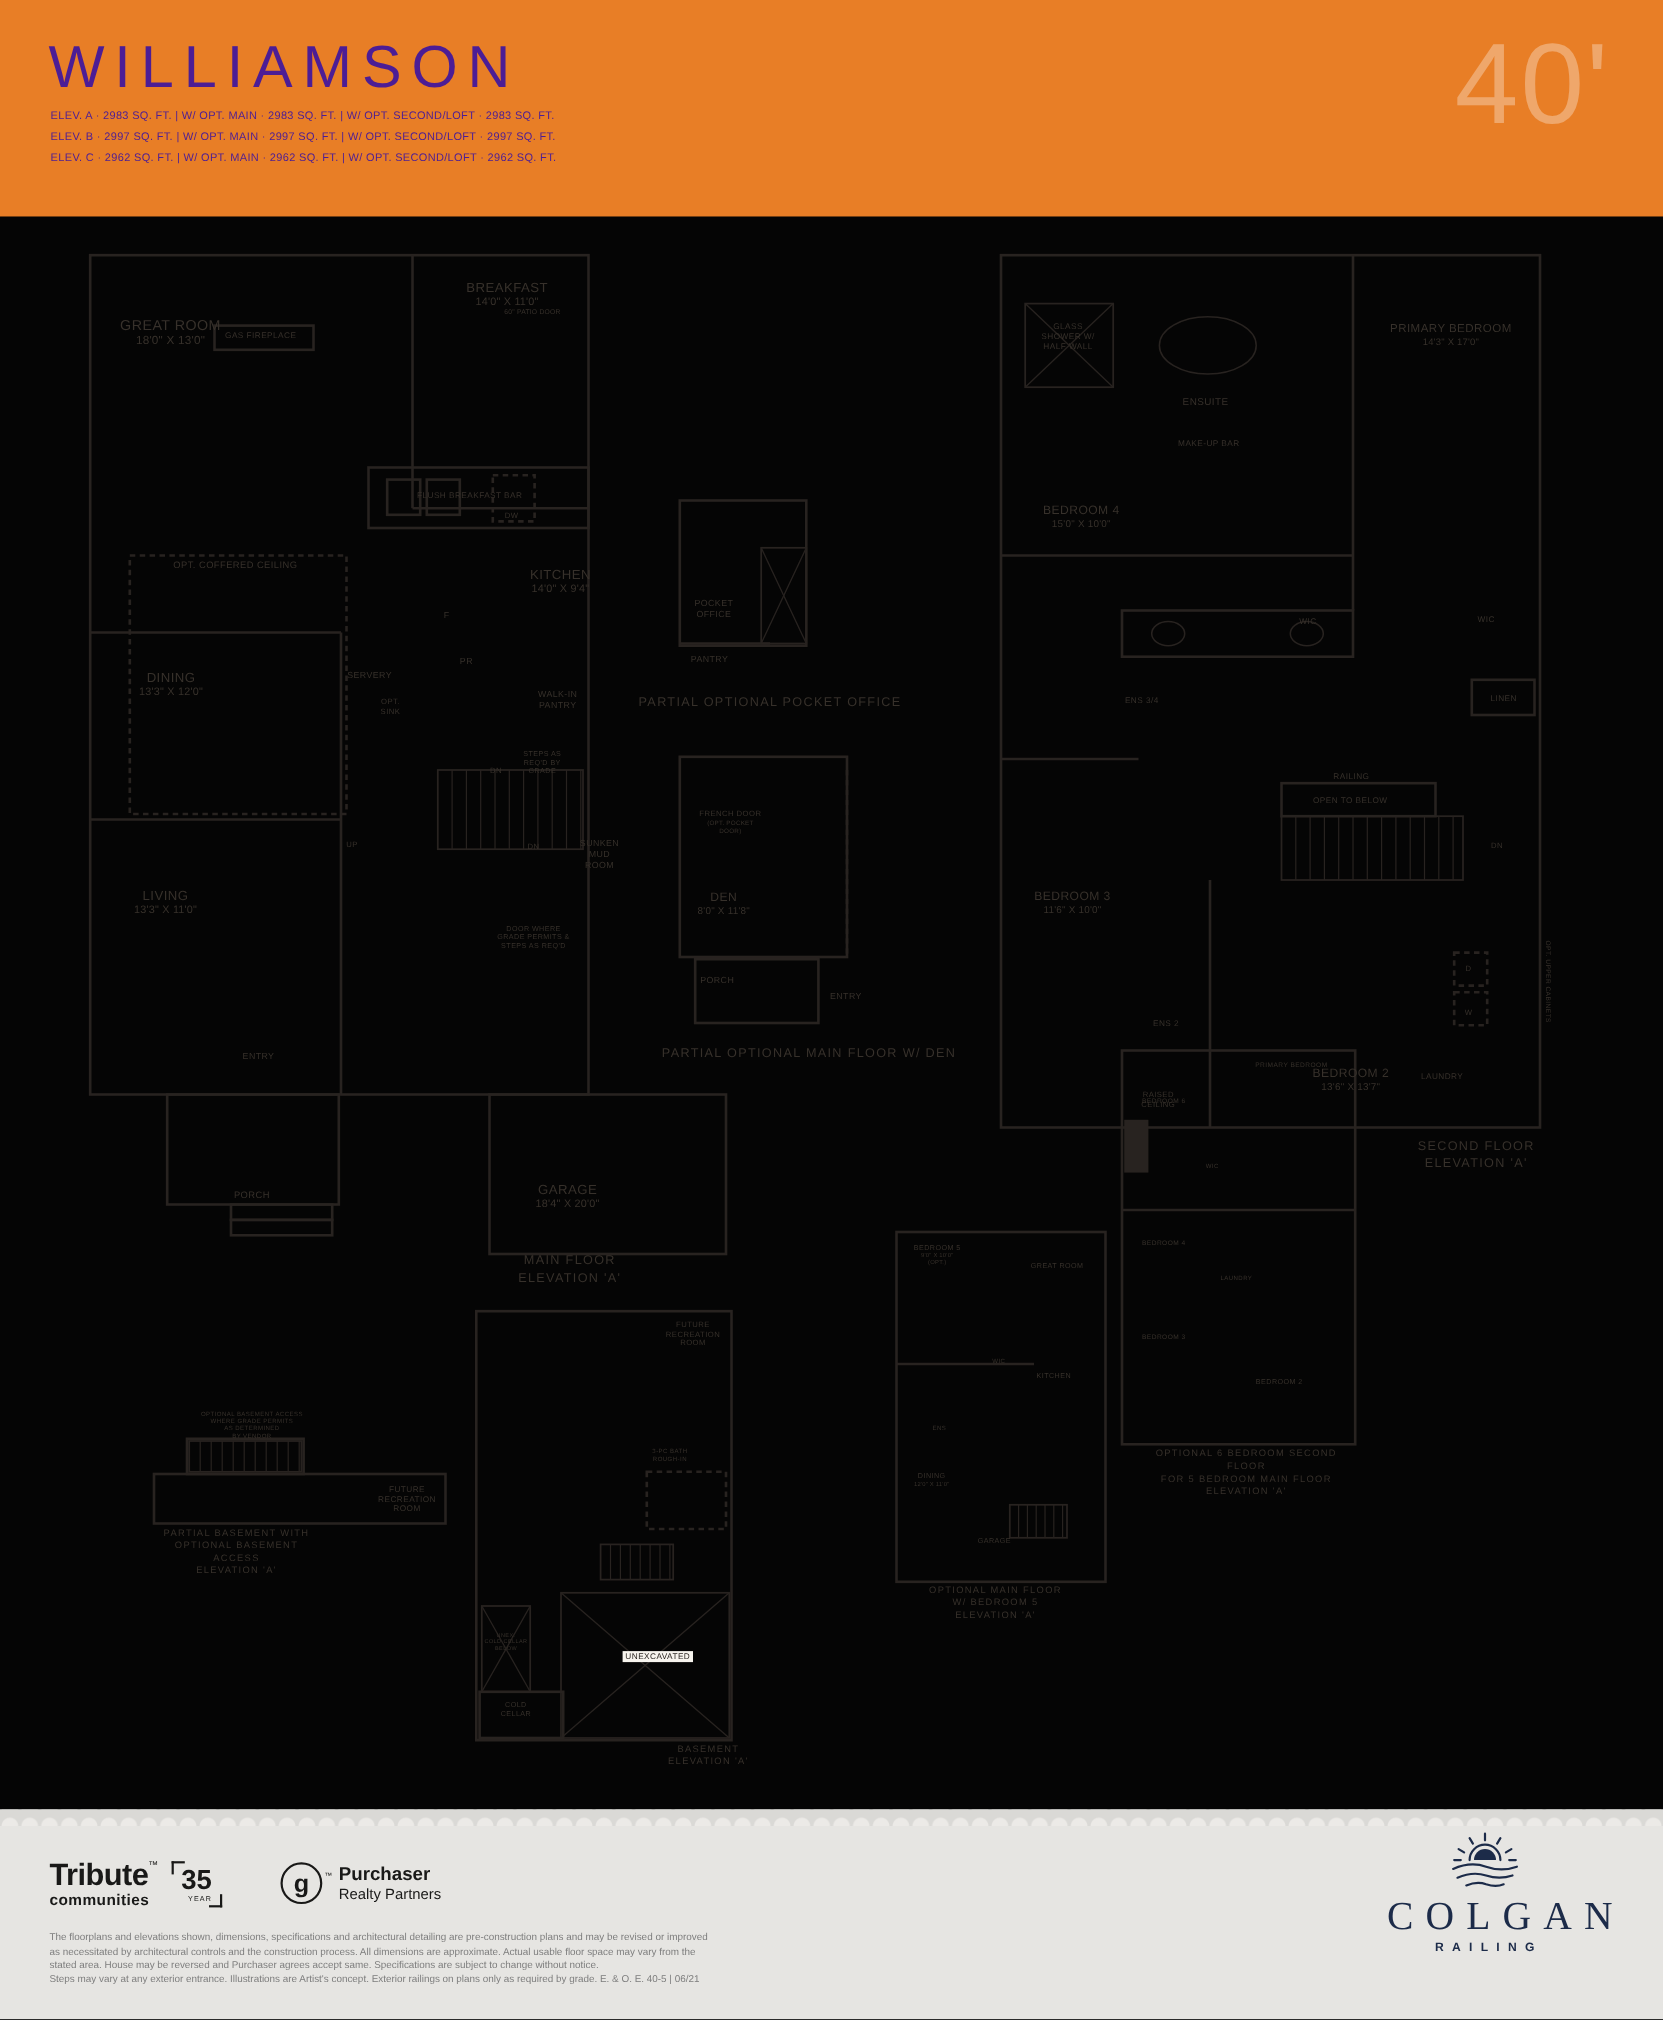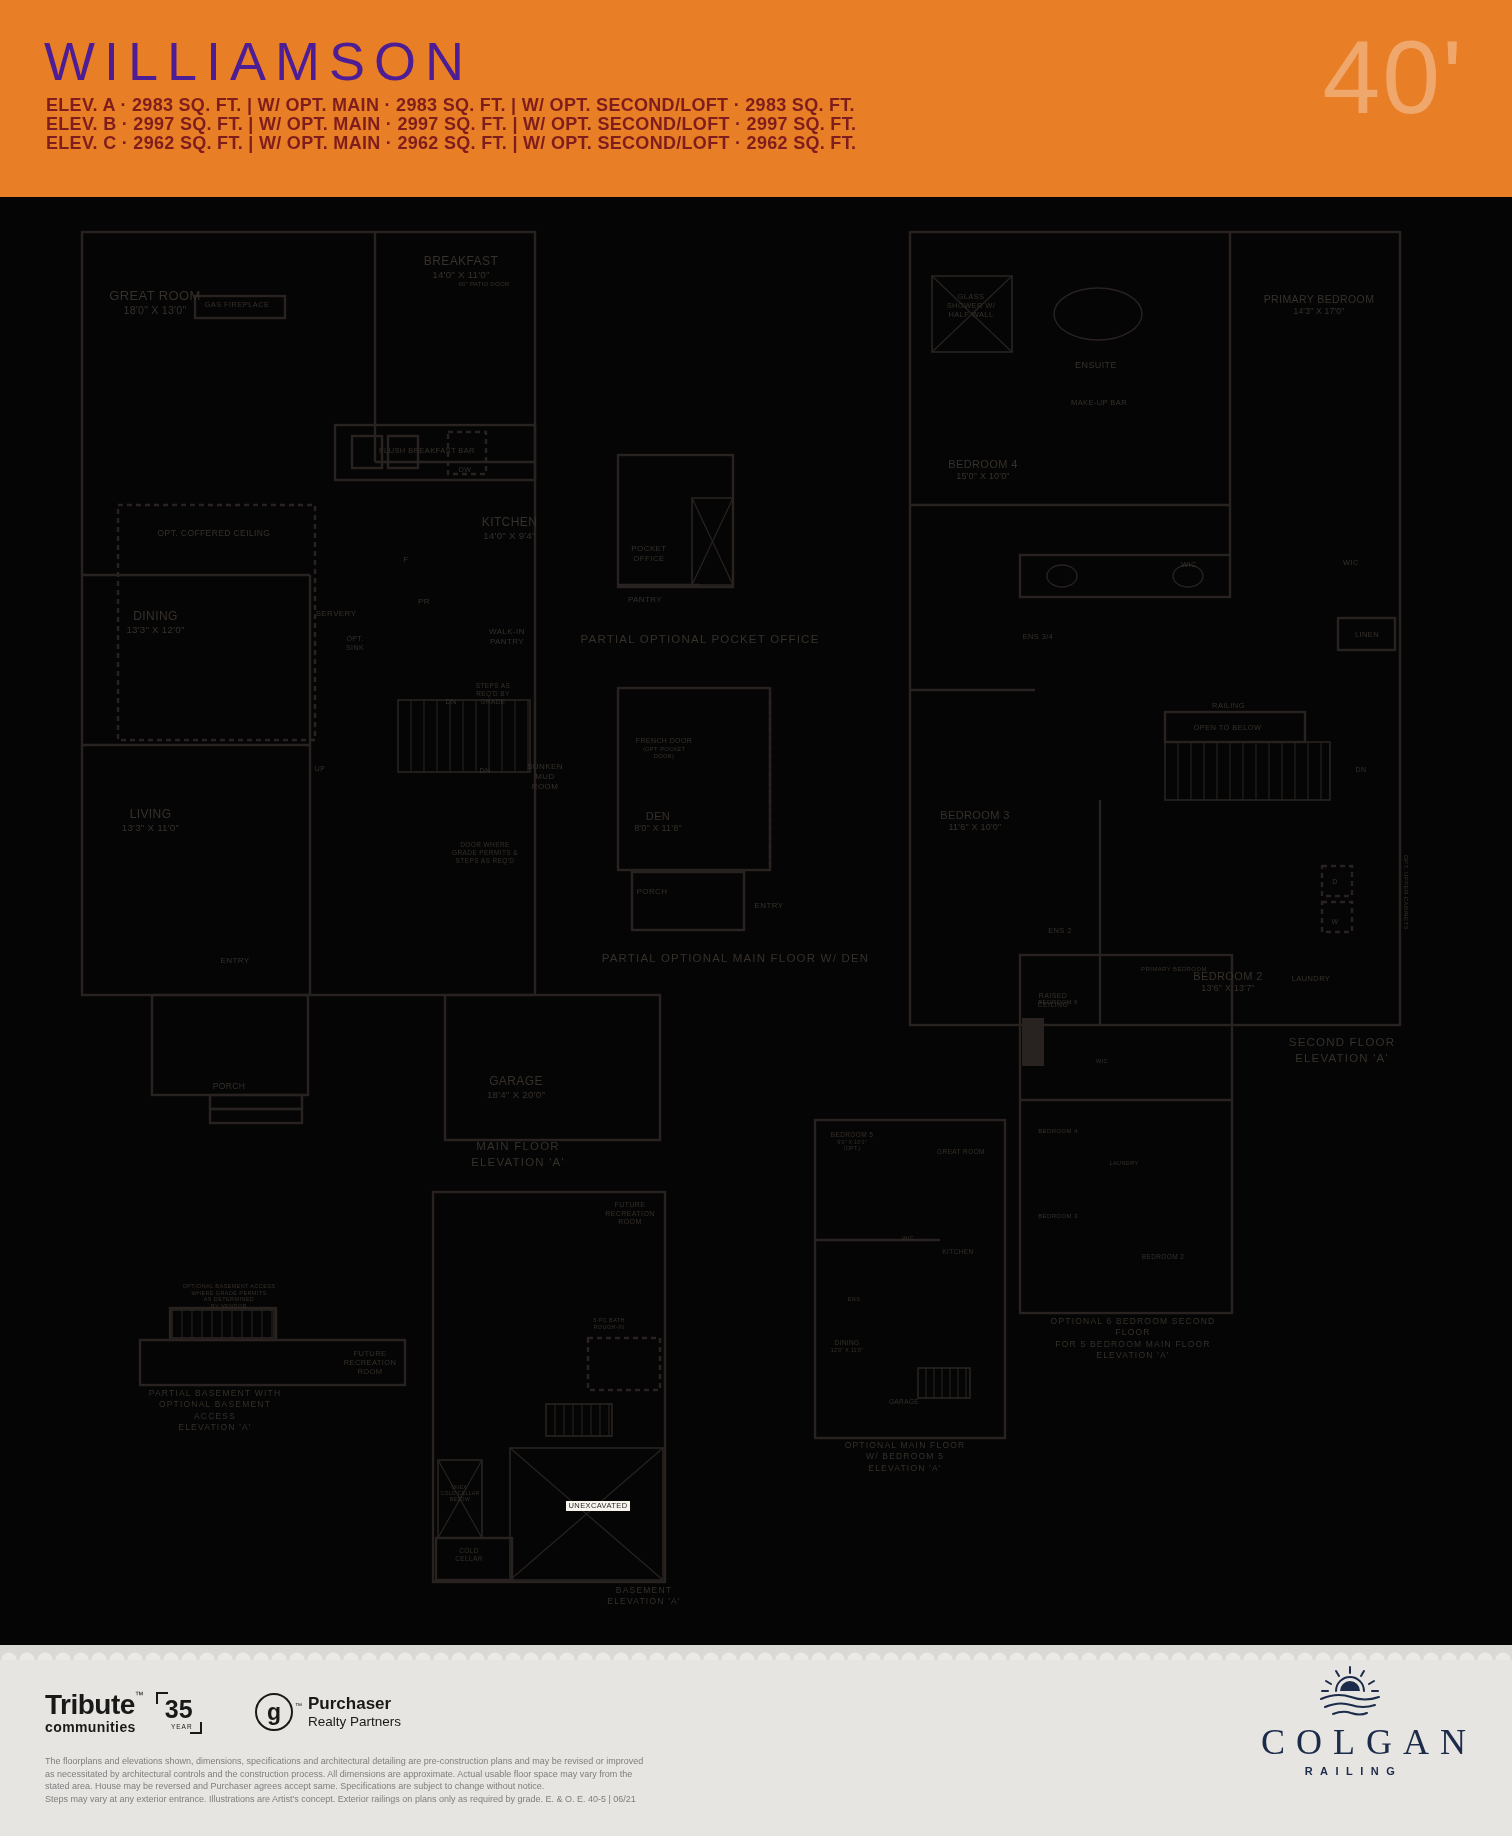--- a/index.html
+++ b/index.html
@@ -7,22 +7,22 @@
     --ink-line:#282320; --ink-text:#37312B; --hl:#F7F4EE;
     --footer:#E6E5E2; --disc:#7E7E7E; --logo:#191918; --navy:#1C2B49;
   }
   html,body{margin:0;padding:0;background:#111;}
   .sheet{position:relative;width:1512px;height:1836px;background:var(--bg);overflow:hidden;
          font-family:"Liberation Sans",sans-serif;}
   
   .hdr{position:absolute;left:0;top:0;width:1512px;height:197px;background:var(--orange);}
   .hdr-title{position:absolute;left:44px;top:30px;color:#4c1d95;font-size:54px;font-weight:100;
              letter-spacing:9px;font-family:"Liberation Sans",sans-serif;}
-  .hdr-specs{position:absolute;left:46px;top:96px;color:#7f1d1d;font-weight:700;
-             font-size:18px;line-height:19px;letter-spacing:.3px;}
+  .hdr-specs{position:absolute;left:46px;top:96px;color:#4c1d95;font-weight:400;
+             font-size:10px;line-height:19px;letter-spacing:.3px;}
   .hdr-lot{position:absolute;right:48px;top:18px;color:var(--lot);font-size:104px;font-weight:100;
            letter-spacing:2px;}
   
   .plan-area{position:absolute;left:0;top:197px;width:1512px;height:1448px;background:var(--bg);}
   .lines{position:absolute;left:0;top:-197px;width:1512px;height:1836px;}
   .plan-label,.plan-caption{position:absolute;text-align:center;color:var(--ink-text);
       letter-spacing:.4px;line-height:1.22;text-transform:uppercase;}
   .plan-caption{letter-spacing:1.2px;line-height:1.35;}
   .plan-label .dims{font-size:.82em;letter-spacing:.2px;}
   .plan-label.hl{background:var(--hl);color:#2B2622;padding:0 2px;line-height:1.35;}
@@ -199,21 +199,21 @@
         <div class="plan-label" style="left: 368px; top: 249px; width: 118px; font-size: 7.5px;">
           <div>FLUSH BREAKFAST BAR</div>
         </div>
         <div class="plan-label" style="left: 452px; top: 269px; width: 26px; font-size: 7px;">
           <div>DW</div>
         </div>
         <div class="plan-label" style="left: 462px; top: 318px; width: 95px; font-size: 12px;">
           <div>KITCHEN</div>
           <div class="dims">14'0" x 9'4"</div>
         </div>
-        <div class="plan-label" style="left: 138px; top: 311px; width: 152px; font-size: 8.5px; margin-top: 20px;">
+        <div class="plan-label" style="left: 138px; top: 311px; width: 152px; font-size: 8.5px;">
           <div>OPT. COFFERED CEILING</div>
         </div>
         <div class="plan-label" style="left: 108px; top: 412px; width: 95px; font-size: 12px;">
           <div>DINING</div>
           <div class="dims">13'3" x 12'0"</div>
         </div>
         <div class="plan-label" style="left: 305px; top: 412px; width: 62px; font-size: 8px;">
           <div>SERVERY</div>
         </div>
         <div class="plan-label" style="left: 336px; top: 438px; width: 38px; font-size: 7px;">

